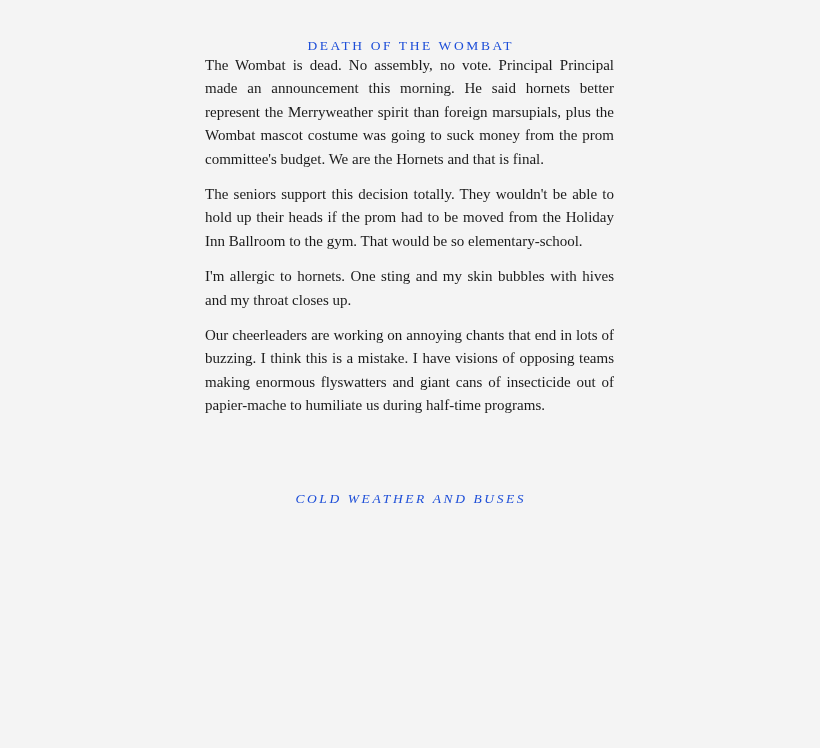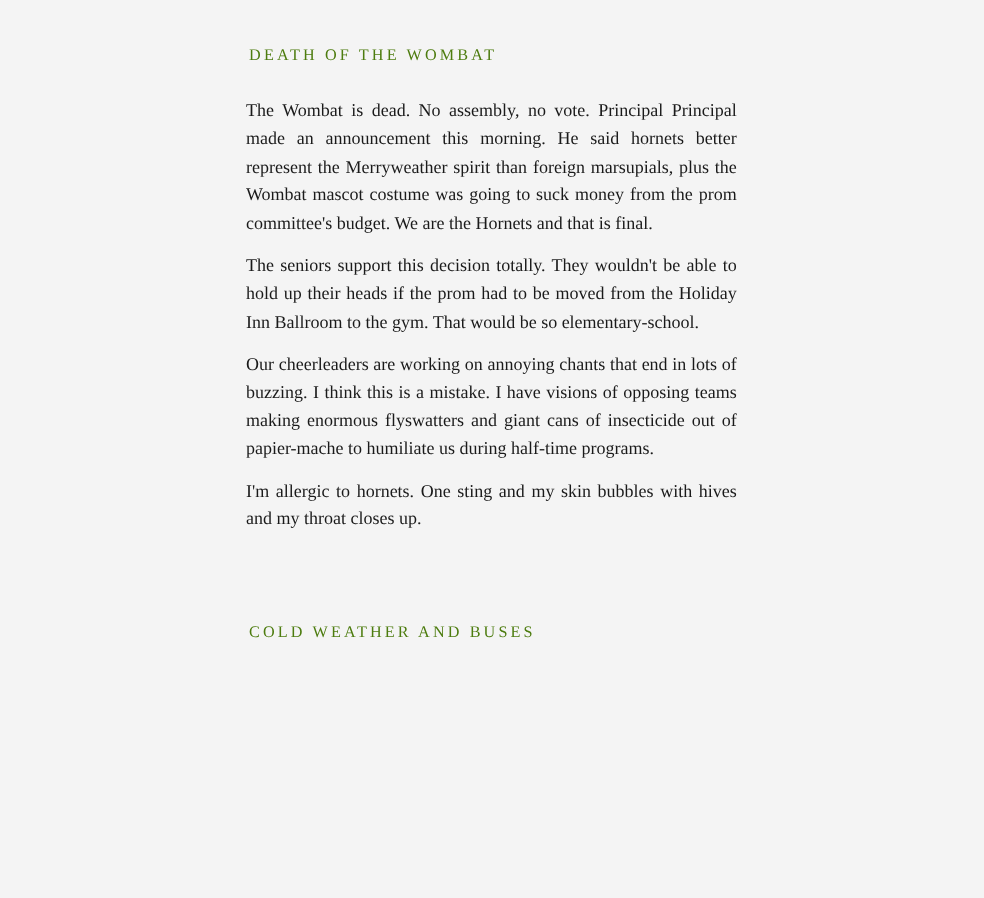--- a/index.html
+++ b/index.html
@@ -23,52 +23,53 @@
   }
 
   .text-column {
     position: absolute;
     left: 205px;
     top: 0;
     width: 409px;
   }
 
   .section-heading {
-    text-align: left;
+    text-align: center;
     font-size: 13.5px;
     letter-spacing: 2.6px;
     text-indent: 2.6px;
-    color: #4d7c0f;
+    color: #1d4ed8;
     font-weight: 400;
     text-transform: uppercase;
     white-space: nowrap;
   }
 
   .heading-1 {
     margin: 0;
     padding-top: 38px;
   }
 
   .heading-2 {
     margin: 0;
     padding-top: 0;
+    font-style: italic;
   }
 
   .para {
     margin: 0;
     font-size: 15px;
     line-height: 23.4px;
     text-align: justify;
     text-justify: inter-word;
     color: #1a1a1a;
     -webkit-hyphens: none;
     hyphens: none;
   }
 
-  .para-gap-lg { margin-top: 28px; }
+  .para-gap-lg { }
   .para-gap-md { margin-top: 12px; }
 
   .spacer-before-heading-2 { height: 73px; }
   .spacer-after-heading-2 { height: 21px; }
 
   .page-number {
     position: absolute;
     left: 0;
     right: 0;
     top: 692px;
@@ -84,23 +85,23 @@
 <div class="page">
 
   <div class="text-column">
 
     <h2 class="section-heading heading-1">DEATH OF THE WOMBAT</h2>
 
     <p class="para para-gap-lg">The Wombat is dead. No assembly, no vote. Principal Principal made an announcement this morning. He said hornets better represent the Merryweather spirit than foreign marsupials, plus the Wombat mascot costume was going to suck money from the prom committee's budget. We are the Hornets and that is final.</p>
 
     <p class="para para-gap-md">The seniors support this decision totally. They wouldn't be able to hold up their heads if the prom had to be moved from the Holiday Inn Ballroom to the gym. That would be so elementary-school.</p>
 
+    <p class="para para-gap-md">I'm allergic to hornets. One sting and my skin bubbles with hives and my throat closes up.</p>
+
     <p class="para para-gap-md">Our cheerleaders are working on annoying chants that end in lots of buzzing. I think this is a mistake. I have visions of opposing teams making enormous flyswatters and giant cans of insecticide out of papier-mache to humiliate us during half-time programs.</p>
-
-    <p class="para para-gap-md">I'm allergic to hornets. One sting and my skin bubbles with hives and my throat closes up.</p>
 
     <div class="spacer-before-heading-2"></div>
 
     <h2 class="section-heading heading-2">COLD WEATHER AND BUSES</h2>
 
     <div class="spacer-after-heading-2"></div>
 
 
   </div>
 

